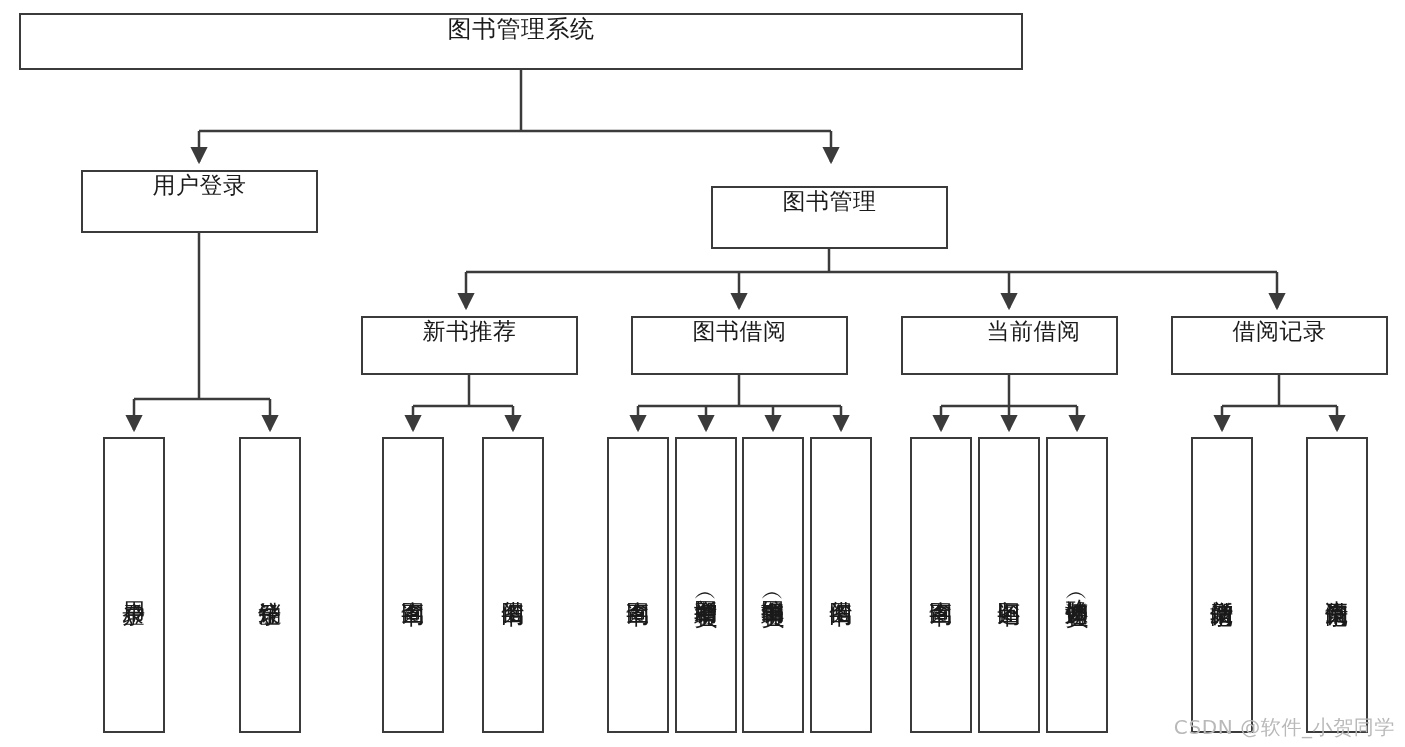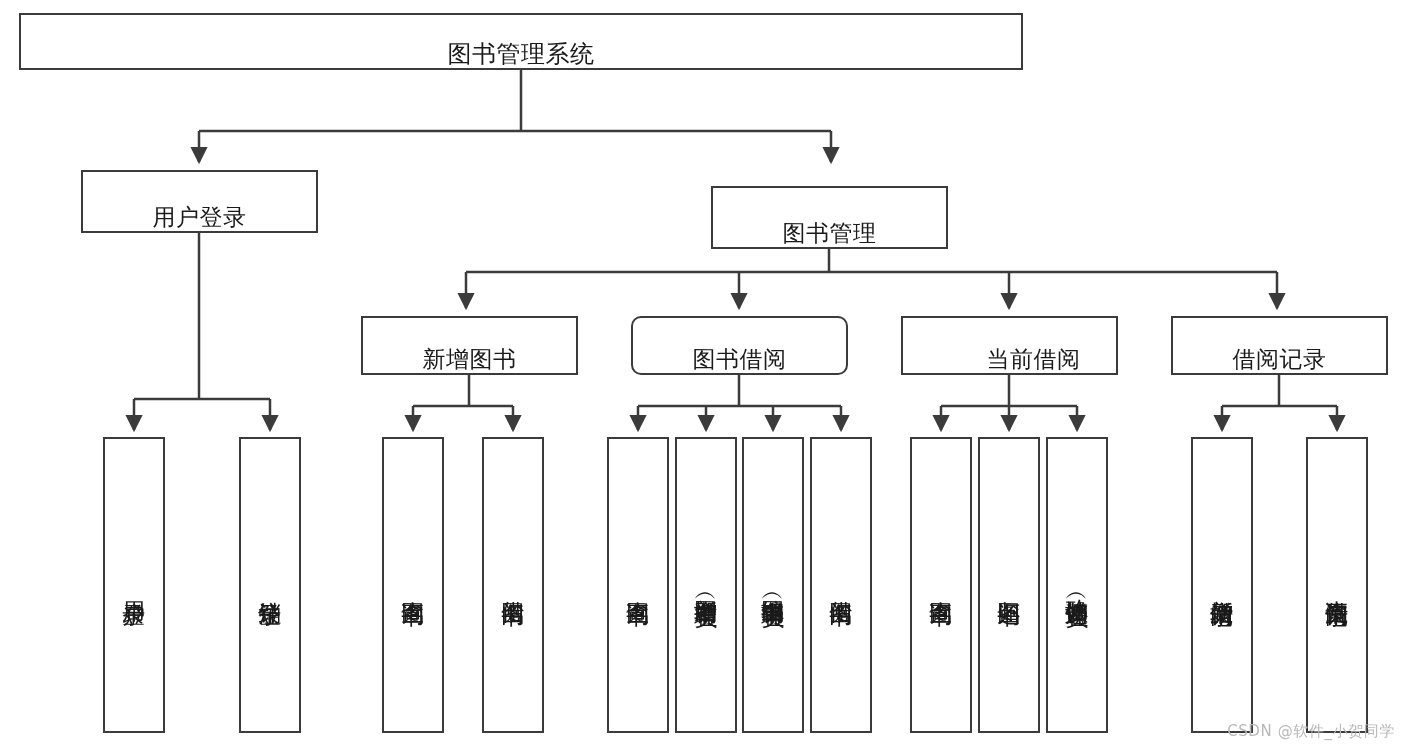--- a/index.html
+++ b/index.html
@@ -25,21 +25,21 @@
     width: 1405px;
     height: 747px;
     pointer-events: none;
   }
   .node {
     position: absolute;
     box-sizing: border-box;
     background: #ffffff;
     border: 2.5px solid #3b3b3b;
     display: flex;
-    align-items: flex-end;
+    align-items: flex-start;
     justify-content: center;
     color: #1a1a1a;
   }
   .node-label {
     display: block;
     text-align: center;
     line-height: 1.18;
     letter-spacing: 0.5px;
     white-space: nowrap;
   }
@@ -62,21 +62,21 @@
     font-size: 23px;
     line-height: 1.06;
     letter-spacing: 1px;
     white-space: nowrap;
     max-height: 100%;
   }
   #watermark {
     position: absolute;
     right: 10px;
     bottom: 6px;
-    font-size: 15px;
+    font-size: 20px;
     color: #b9b9b9;
     letter-spacing: 0.6px;
     white-space: nowrap;
     user-select: none;
   }
 </style>
 </head>
 <body>
 
 <div id="diagram-root">
@@ -136,23 +136,23 @@
   </div>
 
   <div class="node horiz" style="left:81px; top:170px; width:237px; height:63px;">
     <span class="node-label">用户登录</span>
   </div>
   <div class="node horiz" style="left:711px; top:170px; width:237px; height:63px;margin-top:16px;">
     <span class="node-label">图书管理</span>
   </div>
 
   <div class="node horiz" style="left:361px; top:316px; width:217px; height:59px;">
-    <span class="node-label">新增图书</span>
-  </div>
-  <div class="node horiz" style="left:631px; top:316px; width:217px; height:59px;border-radius:10px;">
+    <span class="node-label">新书推荐</span>
+  </div>
+  <div class="node horiz" style="left:631px; top:316px; width:217px; height:59px;">
     <span class="node-label">图书借阅</span>
   </div>
   <div class="node horiz" style="left:901px; top:316px; width:217px; height:59px;padding-left:48px;">
     <span class="node-label">当前借阅</span>
   </div>
   <div class="node horiz" style="left:1171px; top:316px; width:217px; height:59px;">
     <span class="node-label">借阅记录</span>
   </div>
 
   <div class="node vert" style="left:103px; top:437px; width:62px; height:296px;">

